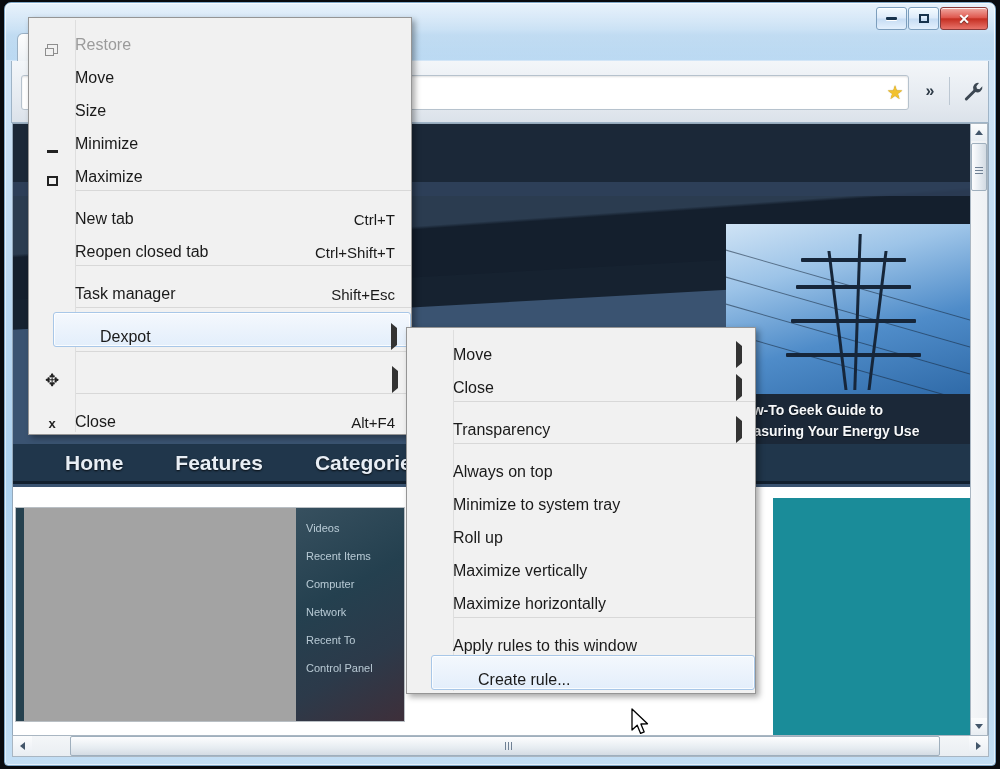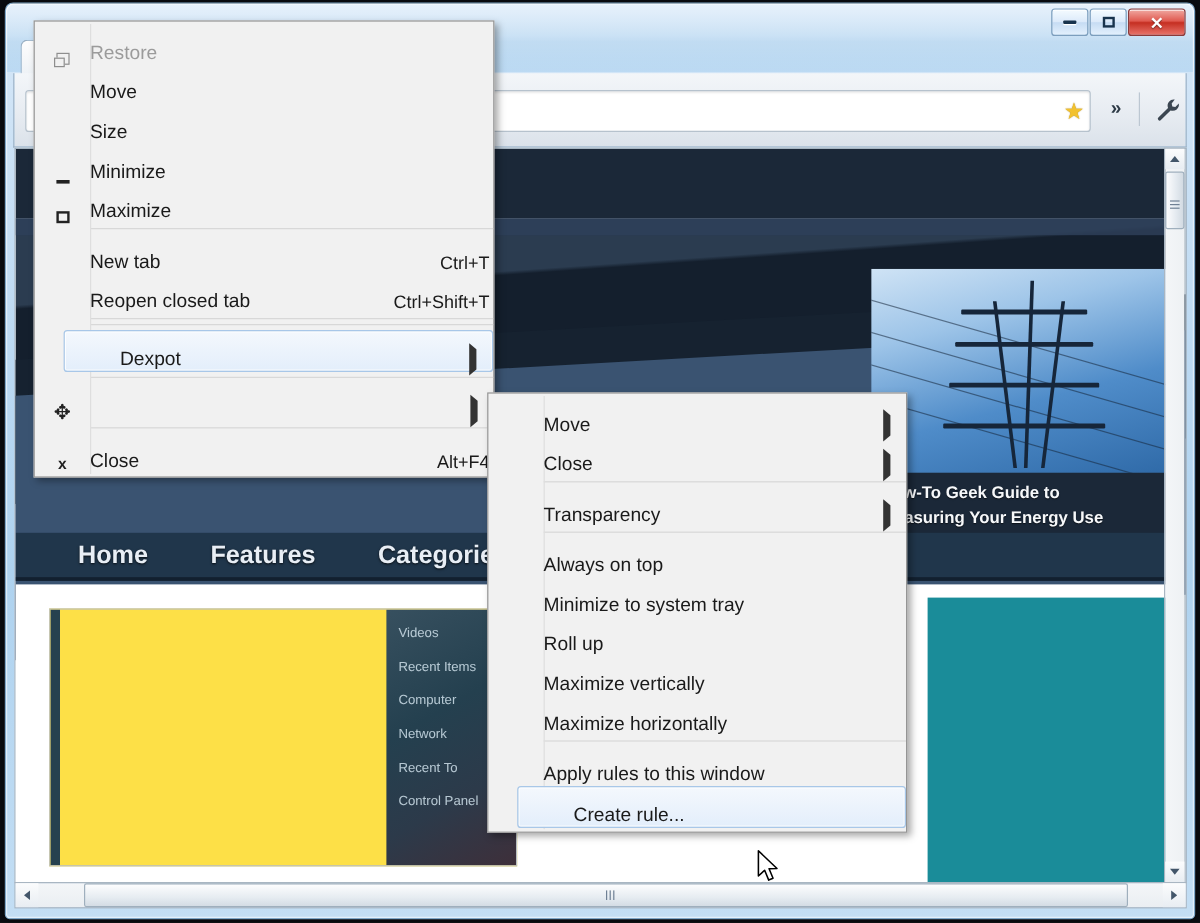--- a/index.html
+++ b/index.html
@@ -125,22 +125,22 @@
     position:absolute;left:0;top:320px;width:960px;height:40px;background:#20364b;
     border-bottom:3px solid #12202f;
     display:flex;align-items:center;gap:52px;padding-left:52px;box-sizing:border-box;
   }
   .nav-item{color:#e8eef5;font:600 21px "Liberation Sans",sans-serif;text-shadow:0 1px 2px rgba(0,0,0,.8);}
   .nav-caret{font-size:14px;margin-left:6px;}
 
   
   .site-body{position:absolute;left:0;top:363px;width:960px;height:249px;background:#fff;}
   .article-shot{
-    position:absolute;left:28px;top:20px;width:390px;height:215px;
-    background:#fde047;border:1px solid #b9bfc4;box-sizing:border-box;overflow:hidden;
+    position:absolute;left:2px;top:20px;width:390px;height:215px;
+    background:#a3a3a3;border:1px solid #b9bfc4;box-sizing:border-box;overflow:hidden;
   }
   .startmenu{
     position:absolute;right:0;top:0;width:108px;height:213px;
     background:linear-gradient(150deg,#37505f 0%,#24404f 40%,#2c3a4a 70%,#3e2f3a 100%);
     padding:14px 0 0 10px;box-sizing:border-box;
   }
   .sm-item{color:#cfe0ea;font:11px "Liberation Sans",sans-serif;margin-bottom:16px;opacity:.85;}
   .sm-left-strip{position:absolute;left:0;top:0;width:8px;height:213px;background:#26414f;}
 
   .teal-block{position:absolute;left:760px;top:374px;width:200px;height:238px;background:#1a8c99;}
@@ -187,21 +187,21 @@
     box-shadow:3px 3px 6px rgba(0,0,0,.35);
     font-family:"Liberation Sans",sans-serif;
     box-sizing:border-box;
   }
   .mi{
     position:relative;display:flex;align-items:flex-end;height:33px;
     font-size:16px;color:#1a1a1a;cursor:default;
   }
   .mi .ico{width:46px;display:flex;align-items:center;justify-content:center;font-size:13px;color:#333;}
   .mi .lbl{flex:1;white-space:nowrap;}
-  .mi .accel{margin-left:auto;padding-right:3px;font-size:15px;color:#1a1a1a;white-space:nowrap;}
+  .mi .accel{margin-left:auto;padding-right:16px;font-size:15px;color:#1a1a1a;white-space:nowrap;}
   .mi .sub{margin-left:auto;padding-right:13px;}
   .mi.disabled .lbl{color:#9b9b9b;}
   .mi.sel{
     background:linear-gradient(180deg,#f4f8fd,#e3eefb);
     border:1px solid #a8c7e8;border-radius:3px;
     box-shadow:0 0 0 1px rgba(255,255,255,.8) inset;
     margin-left:24px;
   }
   .sep{height:1px;background:#d8d8d8;margin:4px 0 4px 46px;}
   .vline{position:absolute;left:46px;top:2px;bottom:2px;width:1px;background:#dedede;}
@@ -392,20 +392,27 @@
         <span class="accel">Ctrl+T</span>
       </div>
       <div class="mi">
         <span class="ico">
           <span></span>
         </span>
         <span class="lbl">Reopen closed tab</span>
         <span class="accel">Ctrl+Shift+T</span>
       </div>
       <div class="sep"></div>
+      <div class="mi">
+        <span class="ico">
+          <span></span>
+        </span>
+        <span class="lbl">Task manager</span>
+        <span class="accel">Shift+Esc</span>
+      </div>
       <div class="sep"></div>
       <div class="mi sel">
         <span class="ico">
           <span></span>
         </span>
         <span class="lbl">Dexpot</span>
         <span class="sub"><span class="caret-r"></span></span>
       </div>
       <div class="sep"></div>
       <div class="mi">

